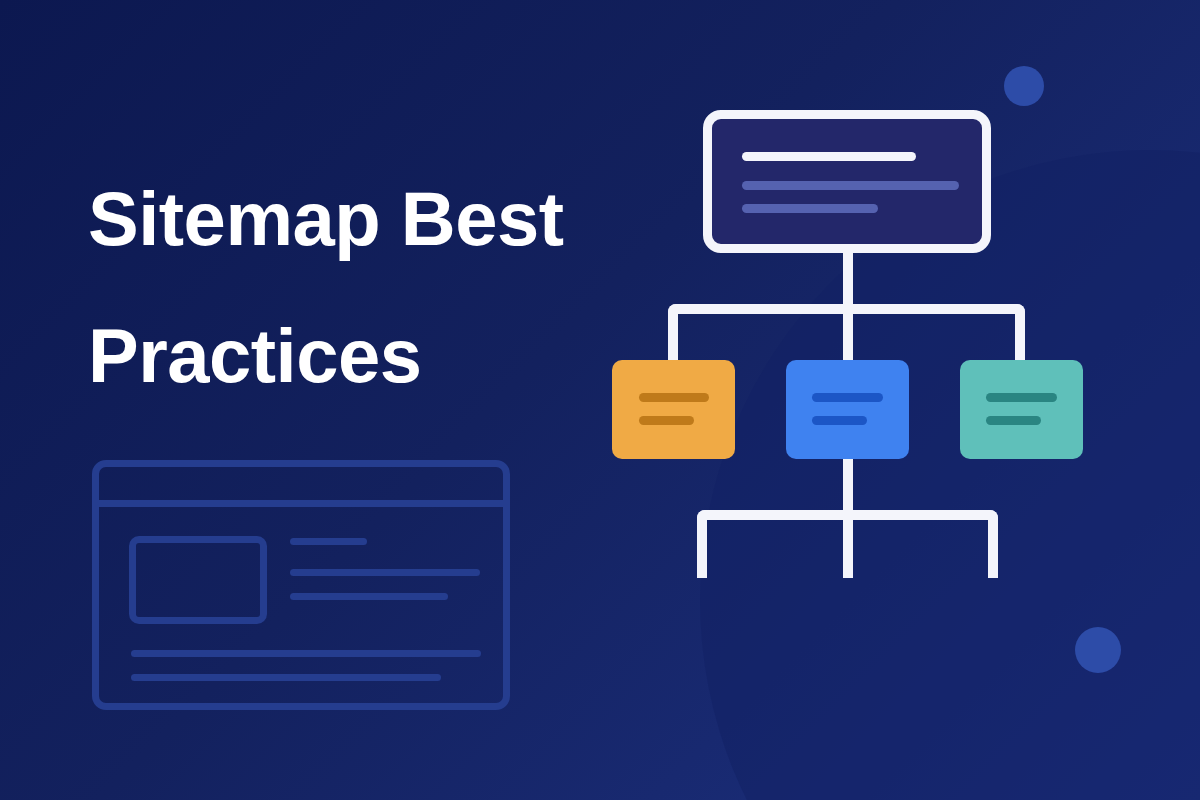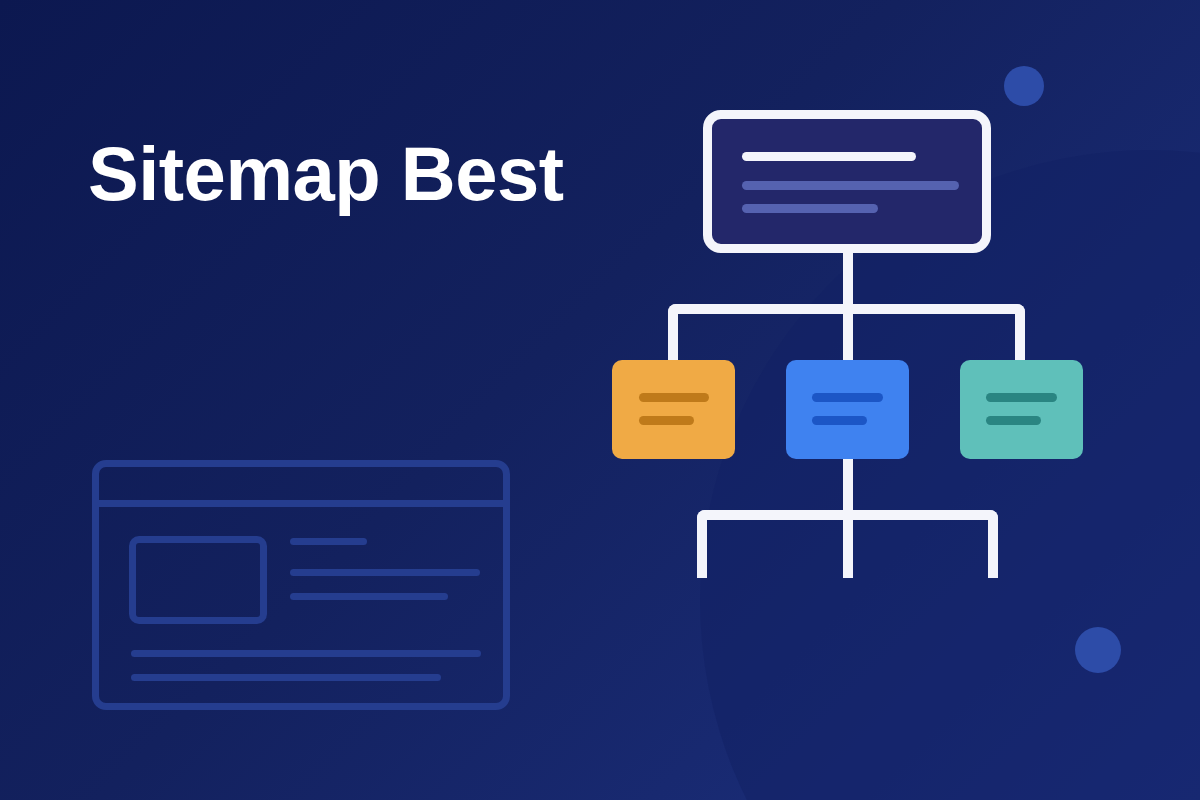--- a/index.html
+++ b/index.html
@@ -11,21 +11,21 @@
     .wave {
       position: absolute; left: 700px; top: 150px; width: 900px; height: 900px;
       border-radius: 50%;
       background: rgba(18, 32, 100, 0.55);
     }
     .title {
       position: absolute; left: 88px; top: 128px;
       color: #ffffff; font-weight: 700; font-size: 76px; line-height: 92px;
       letter-spacing: -0.5px;
     }
-    .title div { white-space: nowrap; }
+    .title div { white-space: nowrap; margin-top: 45px; }
     .dot { position: absolute; border-radius: 50%; background: #2d4ca8; }
 
     
     .browser {
       position: absolute; left: 92px; top: 460px; width: 418px; height: 250px;
       border: 7px solid #253d8f; border-radius: 14px; box-sizing: border-box;
     }
     .browser .bar { position: absolute; left: 0; right: 0; top: 33px; height: 7px; background: #253d8f; }
     .browser .img { position: absolute; left: 30px; top: 69px; width: 138px; height: 88px; border: 7px solid #253d8f; border-radius: 10px; box-sizing: border-box; }
     .line { position: absolute; height: 7px; border-radius: 4px; background: #253d8f; }
@@ -45,20 +45,21 @@
 </head>
 <body>
 
 <div class="wave"></div>
 
 <div class="dot" style="left:1004px;top:66px;width:40px;height:40px;"></div>
 <div class="dot" style="left:1075px;top:627px;width:46px;height:46px;"></div>
 
 <div class="title">
   <div>Sitemap Best</div>
+  <div>Practices</div>
 </div>
 
 <div class="browser">
   <div class="bar"></div>
   <div class="img"></div>
   <div class="line" style="left:191px;top:71px;width:77px;"></div>
   <div class="line" style="left:191px;top:102px;width:190px;"></div>
   <div class="line" style="left:191px;top:126px;width:158px;"></div>
   <div class="line" style="left:32px;top:183px;width:350px;"></div>
   <div class="line" style="left:32px;top:207px;width:310px;"></div>

